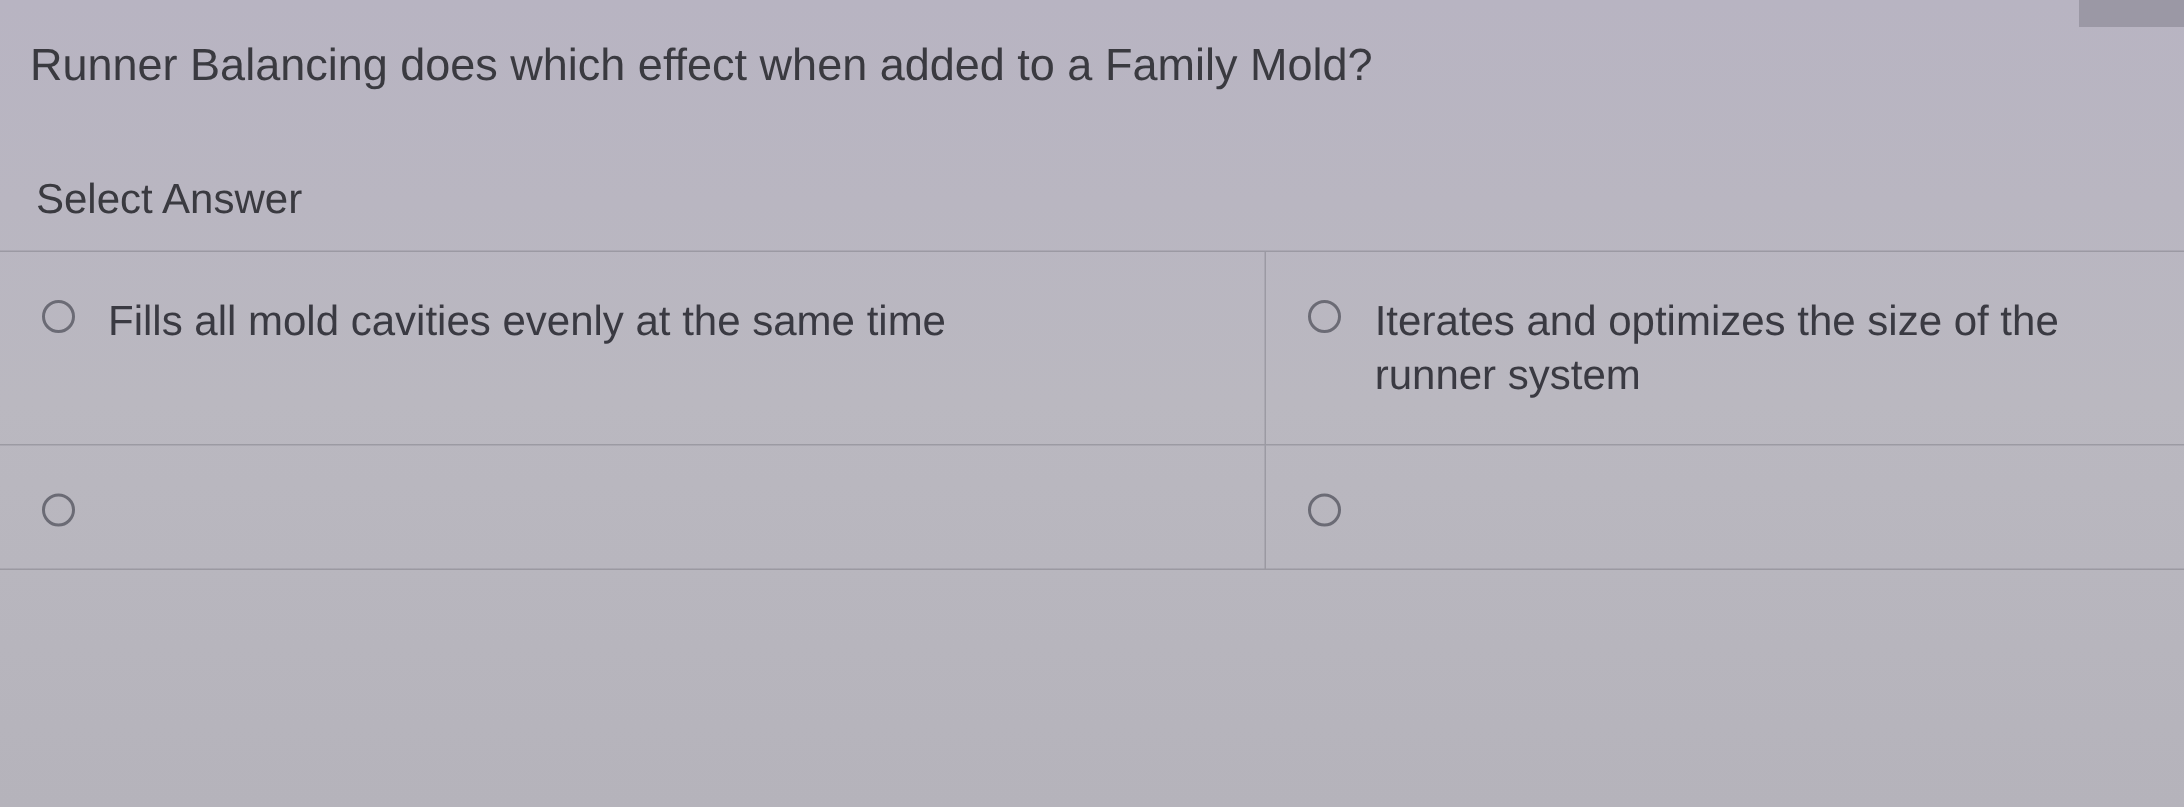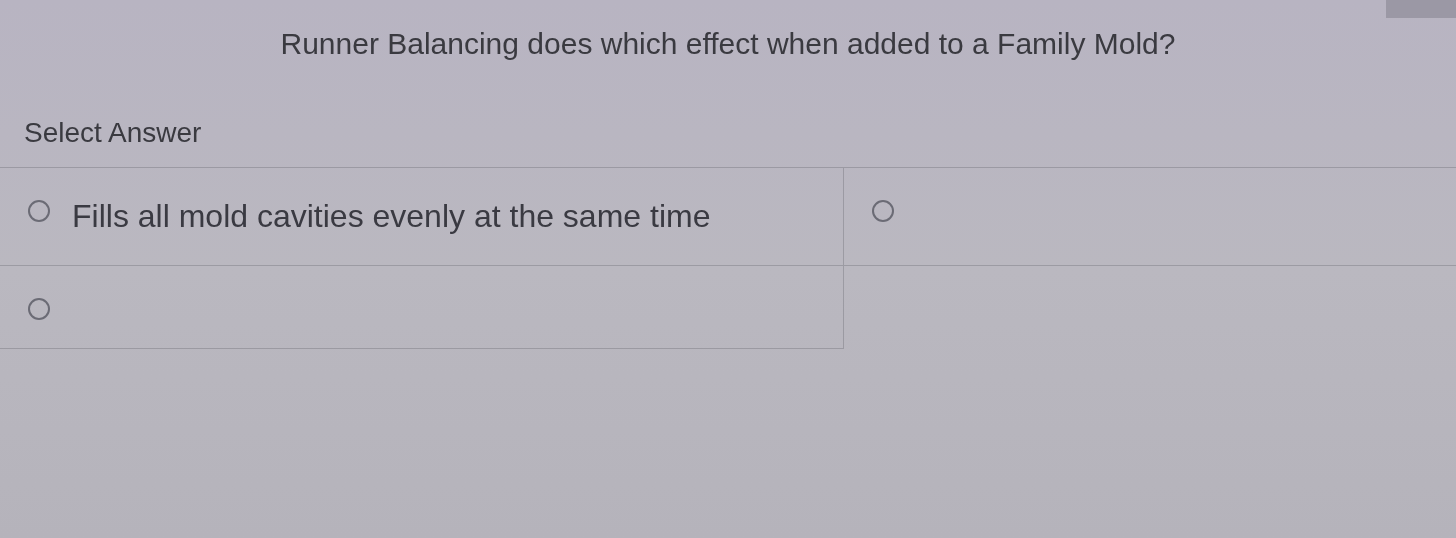--- a/index.html
+++ b/index.html
@@ -16,21 +16,20 @@
       position: relative;
     }
     .question-area {
       padding: 24px 20px 40px 20px;
     }
     .question-text {
       font-size: 30px;
       color: #3a3a40;
       line-height: 1.35;
       font-weight: 400;
-      text-align: center;
     }
     .select-header {
       padding: 12px 20px 18px 24px;
       font-size: 28px;
       color: #3a3a40;
       border-bottom: 1px solid rgba(100,100,110,0.35);
     }
     .answers-grid {
       display: grid;
       grid-template-columns: 58% 42%;
@@ -52,21 +51,21 @@
       width: 22px;
       height: 22px;
       min-width: 22px;
       border: 2px solid #6b6b75;
       border-radius: 50%;
       background: transparent;
       margin-top: 4px;
       cursor: pointer;
     }
     .answer-label {
-      font-size: 32px;
+      font-size: 28px;
       color: #3a3a42;
       line-height: 1.3;
     }
     .top-right-block {
       position: absolute;
       top: 0;
       right: 0;
       width: 70px;
       height: 18px;
       background: rgba(120,118,130,0.45);
@@ -83,20 +82,24 @@
 
 <div class="select-header">Select Answer</div>
 
 <div class="answers-grid">
 
   <div class="answer-cell">
     <div class="radio-circle"></div>
     <div class="answer-label">Fills all mold cavities evenly at the same time</div>
   </div>
 
+  <div class="answer-cell">
+    <div class="radio-circle"></div>
+    <div class="answer-label">Iterates and optimizes the size of the runner system</div>
+  </div>
 
   <div class="answer-cell">
     <div class="radio-circle"></div>
   </div>
 
   <div class="answer-cell">
     <div class="radio-circle"></div>
   </div>
 
 </div>

